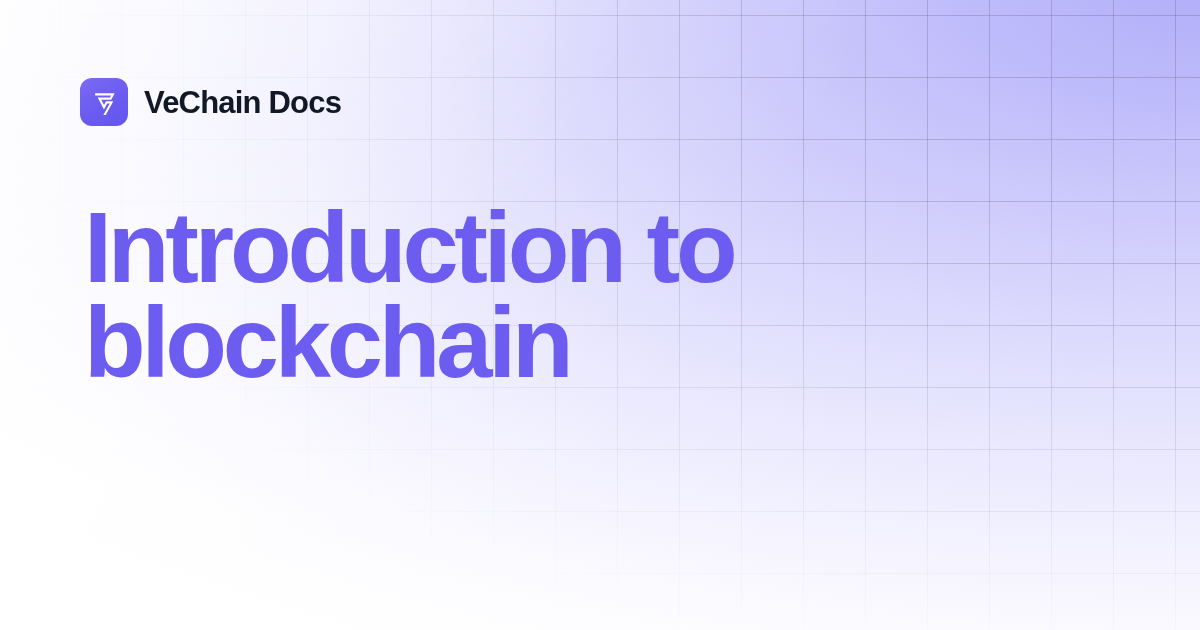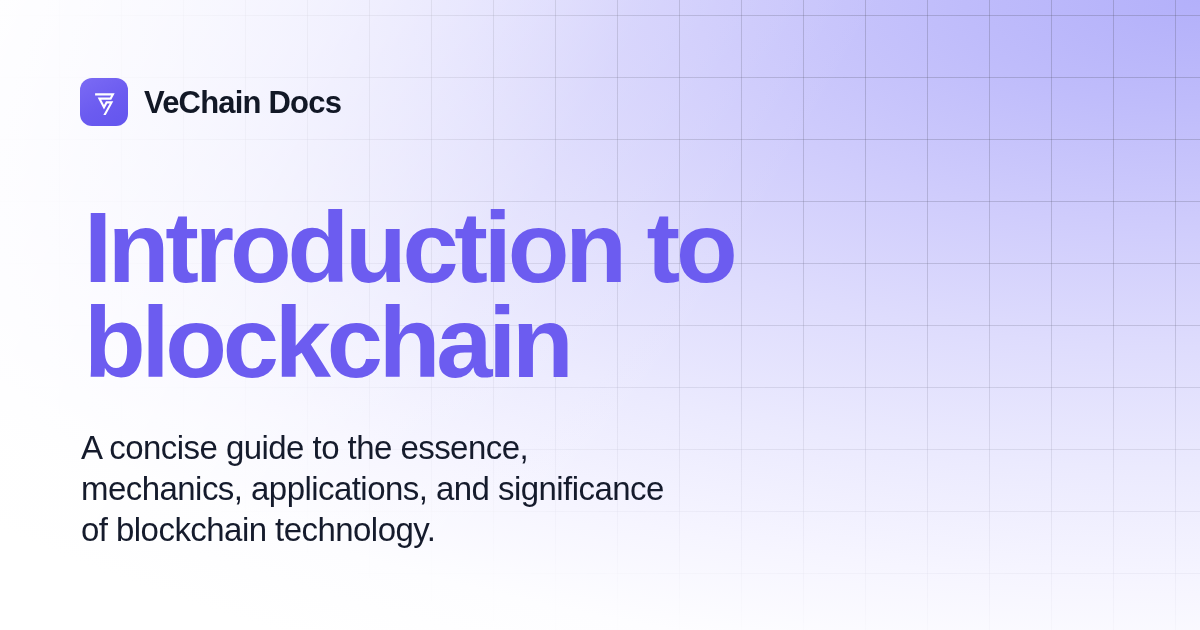--- a/index.html
+++ b/index.html
@@ -154,18 +154,15 @@
         <svg width="26" height="26" viewBox="0 0 26 26" aria-hidden="true">
           <path d="M4.1 5.4 H21.9 L19.6 9.6 H8.4 L13.0 18.3 L15.6 13.4 H20.5 L13.0 27.0" fill="none" stroke="#ffffff" stroke-width="2.1" stroke-linejoin="miter" stroke-linecap="butt"></path>
         </svg>
       </div>
       <div class="brand-name">VeChain Docs</div>
     </div>
 
     <h1 class="headline">Introduction to
 blockchain</h1>
 
-    <p class="subtitle">A concise guide to the essence,
-mechanics, applications, and significance
-of blockchain technology.</p>
 
   </div>
 </div>
 
 </body></html>

